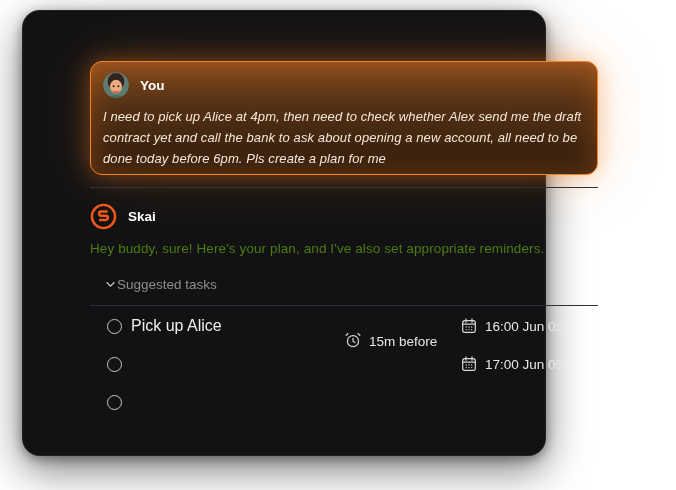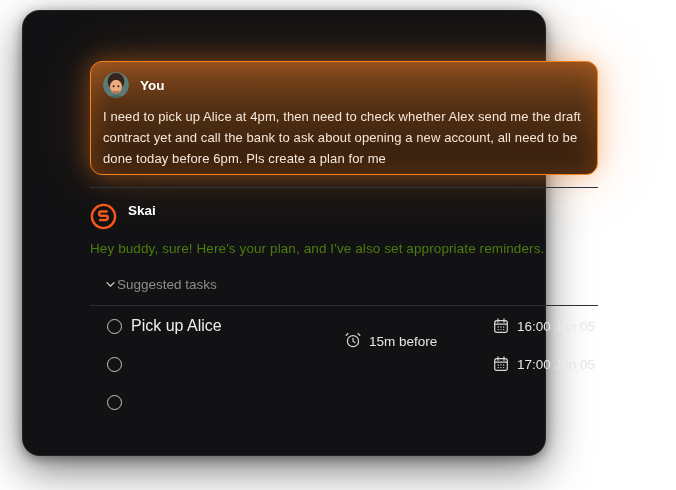--- a/index.html
+++ b/index.html
@@ -19,43 +19,43 @@
     width:508px; height:114px; border-radius:12px;
     border:1.5px solid #f8821f;
     background:linear-gradient(180deg,#854a1e 0%,#60371699 40%,#2f1c0d 100%), #402611;
     box-shadow:0 0 24px rgba(248,126,30,0.45), 0 0 70px rgba(248,126,30,0.16),
                inset 0 0 28px rgba(248,126,30,0.30);
     padding:10px 12px;
   }
   .user-head { display:flex; align-items:center; gap:11px; }
   .avatar { width:26px; height:26px; border-radius:50%; overflow:hidden; flex:0 0 26px; display:block; }
   .sender { font-size:13.5px; font-weight:700; color:#ffffff; }
-  .user-text { margin-top:8px; font-size:13px; line-height:21px; color:#f5e7d9; letter-spacing:0.1px; }
+  .user-text { margin-top:8px; font-size:13px; line-height:21px; color:#f5e7d9; letter-spacing:0.1px;font-style:italic; }
 
   
   .divider  { height:1px; background:#2f3237; margin-top:12px; }
   .divider2 { height:1px; background:#2e3034; margin-top:13px; }
 
   
-  .assistant-head { margin-top:15px; display:flex; gap:11px; }
+  .assistant-head { margin-top:15px; display:flex; align-items:center; gap:11px; }
   .skai-logo { width:27px; height:27px; flex:0 0 27px; display:block; }
   .assistant-text { margin-top:11px; font-size:13.5px; color:#4d7c0f; letter-spacing:0.1px; }
 
   .tasks-header { margin-top:21px; display:flex; align-items:center; 
                   padding-left:14px; cursor:pointer; }
   .tasks-header .chev { width:13px; height:13px; display:block; }
   .tasks-title { font-size:13.5px; color:#908d88; }
 
   .task-row { position:relative; height:38px; display:flex; align-items:center; padding-left:17px; }
   .task-rows { margin-top:1px; }
   .task-circle { width:15px; height:15px; border:1.6px solid #c7c5c2; border-radius:50%;
                  flex:0 0 15px; cursor:pointer; }
   .task-label { margin-left:9px; font-size:16px; color:#f0eeeb; }
   .reminder { position:absolute; left:254px; display:flex; align-items:flex-end; gap:7px;margin-top:28px; }
-  .time-col { position:absolute; left:402px; display:flex; align-items:center; gap:7px; }
+  .time-col { position:absolute; left:370px; display:flex; align-items:center; gap:7px; }
   .reminder span, .time-col span { font-size:13.5px; color:#e8e6e3; }
   .mini-icon { width:18px; height:18px; display:block; }
   svg { display:block; }
 </style>
 </head>
 <body>
 
 <div class="window">
   <div class="content">
 

